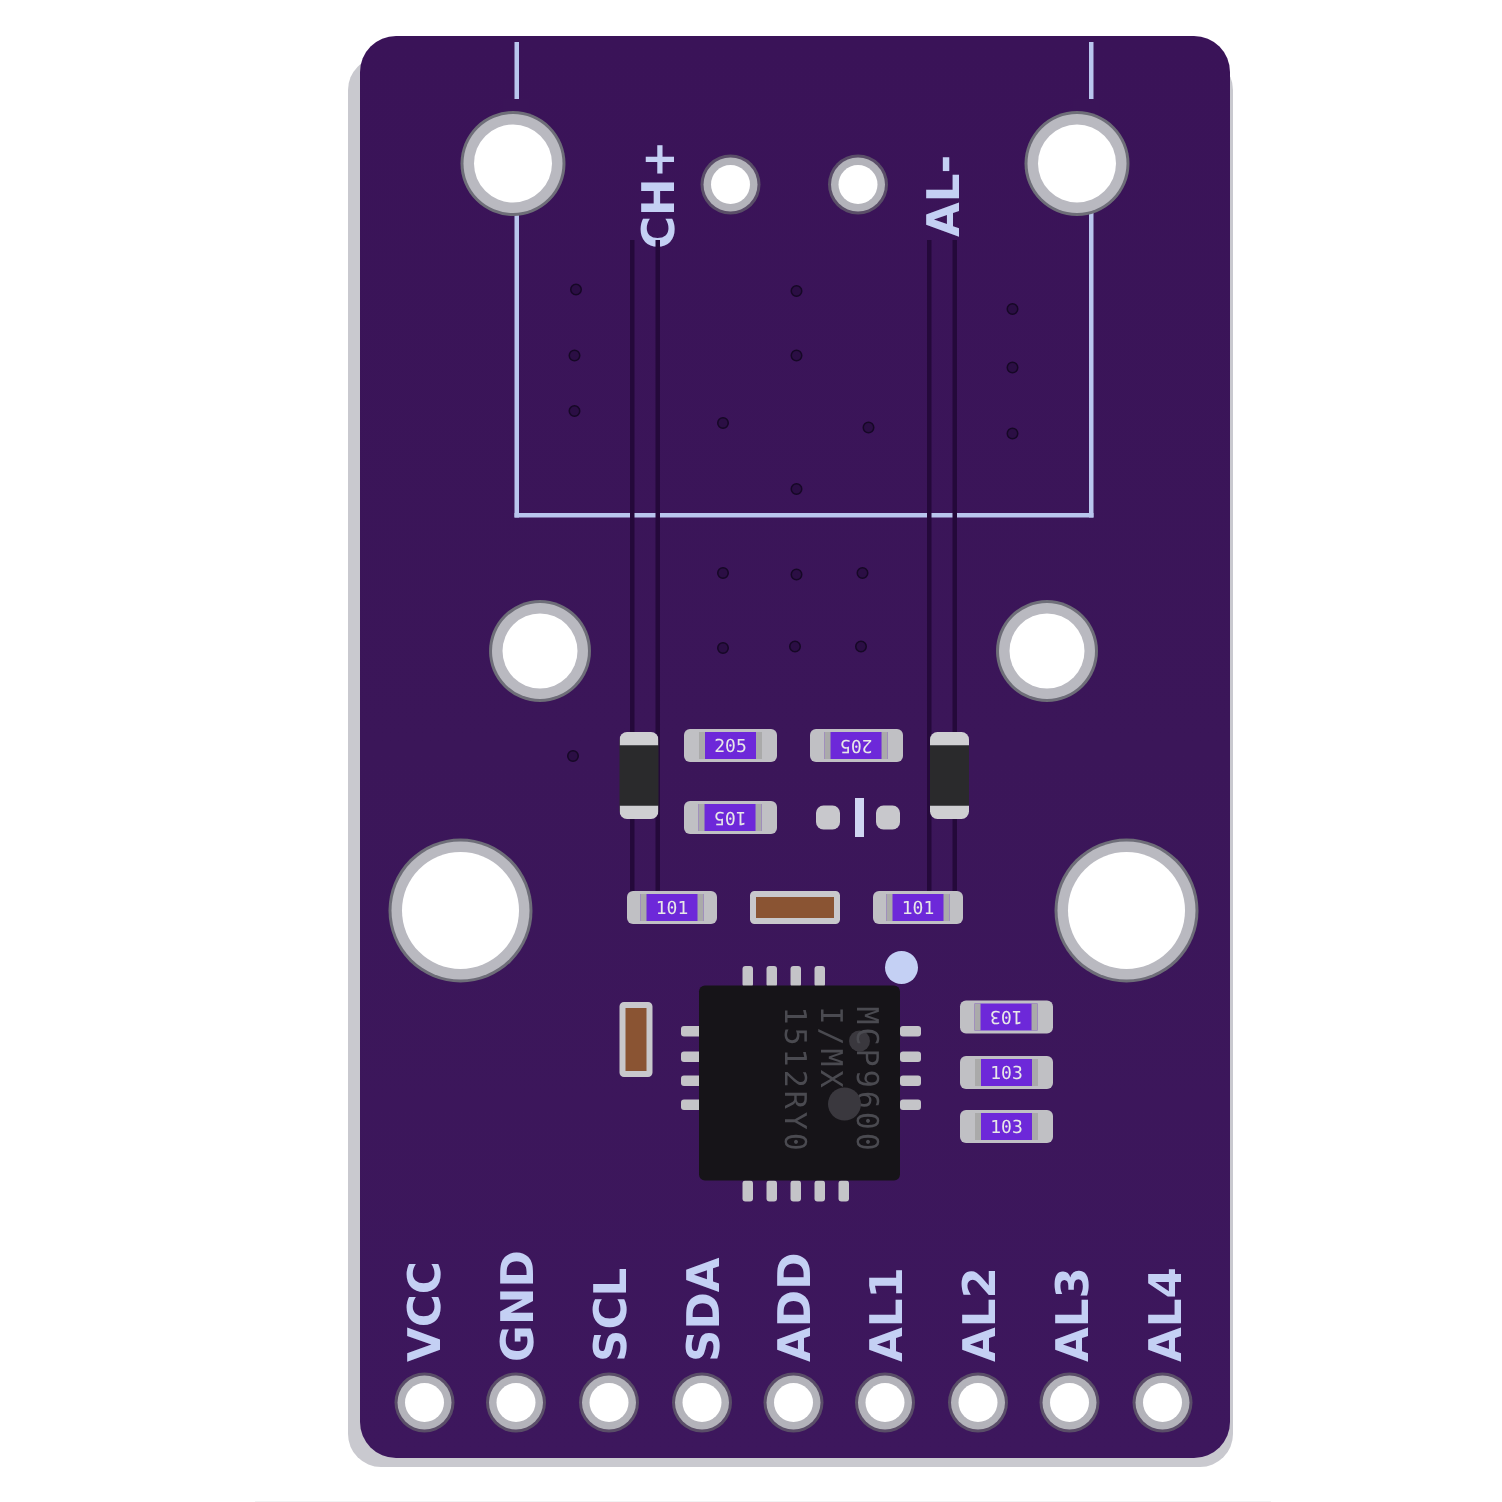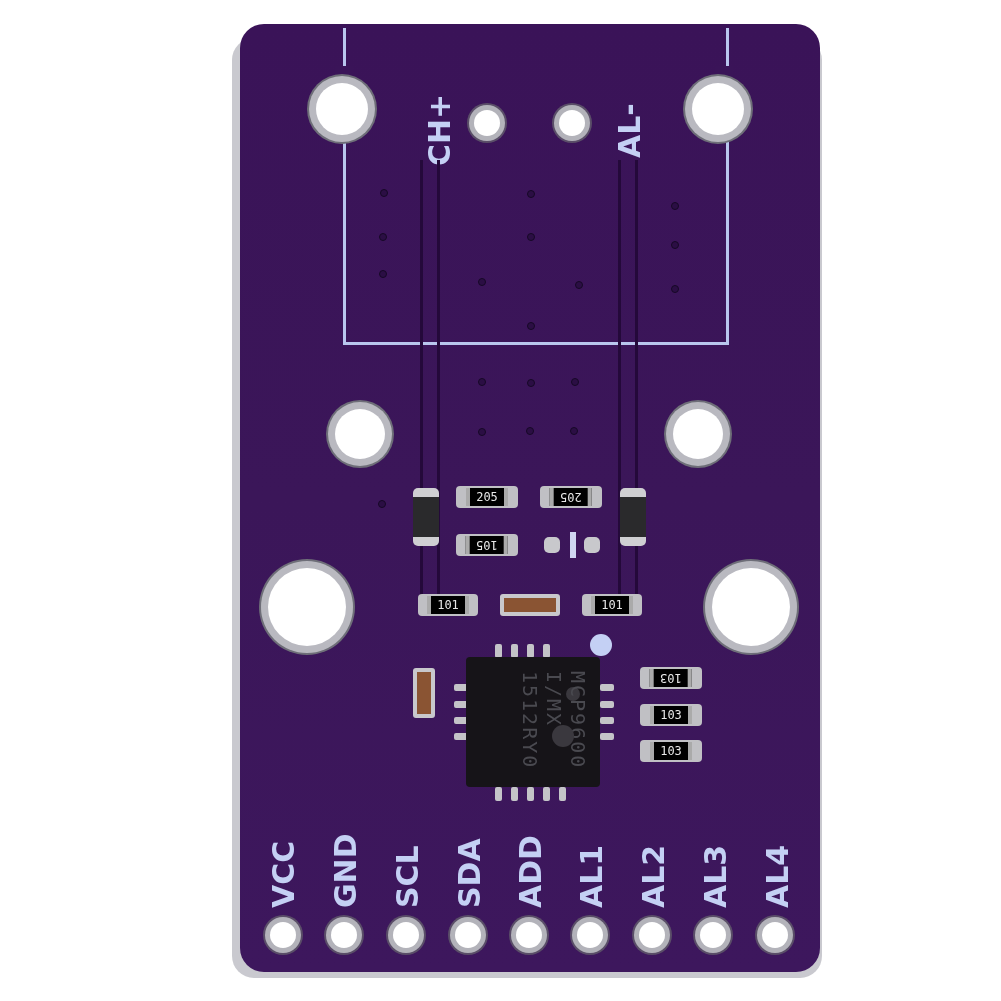--- a/index.html
+++ b/index.html
@@ -9,21 +9,21 @@
     background:linear-gradient(180deg,#3a1358 0%,#3b1659 50%,#3d175d 100%);}
   .silk-box{position:absolute;left:343px;top:28px;width:380px;height:314px;border:3px solid #b9c6ee;border-top:none;}
   .silk-gap{position:absolute;background:#3a1458;}
   .hole{position:absolute;border-radius:50%;background:#ffffff;box-shadow:0 0 0 7px #b9b9c0,0 0 0 9px #6e6e78;}
   .pinhole{position:absolute;border-radius:50%;background:#ffffff;box-shadow:0 0 0 5px #b3b3ba,0 0 0 7px #5a4e68;}
   .via{position:absolute;width:6px;height:6px;border-radius:50%;border:1px solid #160826;background:#2b0e44;}
   .trace{position:absolute;border:2px solid #2a0b40;}
   .silk{position:absolute;color:#c4d0f4;font-weight:bold;font-family:"DejaVu Sans",sans-serif;white-space:nowrap;}
   .pinlabel{font-size:30px;transform-origin:left top;transform:rotate(-90deg);}
   .res{position:absolute;height:22px;background:#c0c0c4;border-radius:4px;display:flex;align-items:center;justify-content:center;}
-  .res .body{background:#000000;color:#e8e8e8;font-size:12px;font-family:"DejaVu Sans Mono",monospace;height:18px;line-height:18px;padding:0 6px;border-left:4px solid #aaa;border-right:4px solid #aaa;}
+  .res .body{background:#6d28d9;color:#e8e8e8;font-size:12px;font-family:"DejaVu Sans Mono",monospace;height:18px;line-height:18px;padding:0 6px;border-left:4px solid #aaa;border-right:4px solid #aaa;}
   .cap-v{position:absolute;width:26px;height:58px;background:#2a2a2c;border-radius:5px;border-top:9px solid #cfcfd2;border-bottom:9px solid #cfcfd2;box-sizing:border-box;}
   .cap-brown{position:absolute;background:#8a5433;border:4px solid #c8c8cc;border-radius:3px;box-sizing:border-box;}
   .chip{position:absolute;left:466px;top:657px;width:134px;height:130px;background:#161418;border-radius:4px;}
   .chip-text{position:absolute;color:#4a4a50;font-size:20px;font-family:"DejaVu Sans Mono",monospace;transform-origin:left top;transform:rotate(90deg);letter-spacing:2px;}
   .lead-v{position:absolute;width:7px;height:14px;background:#c4c4c8;border-radius:2px;}
   .lead-h{position:absolute;width:14px;height:7px;background:#c4c4c8;border-radius:2px;}
 </style>
 </head>
 <body>
 

